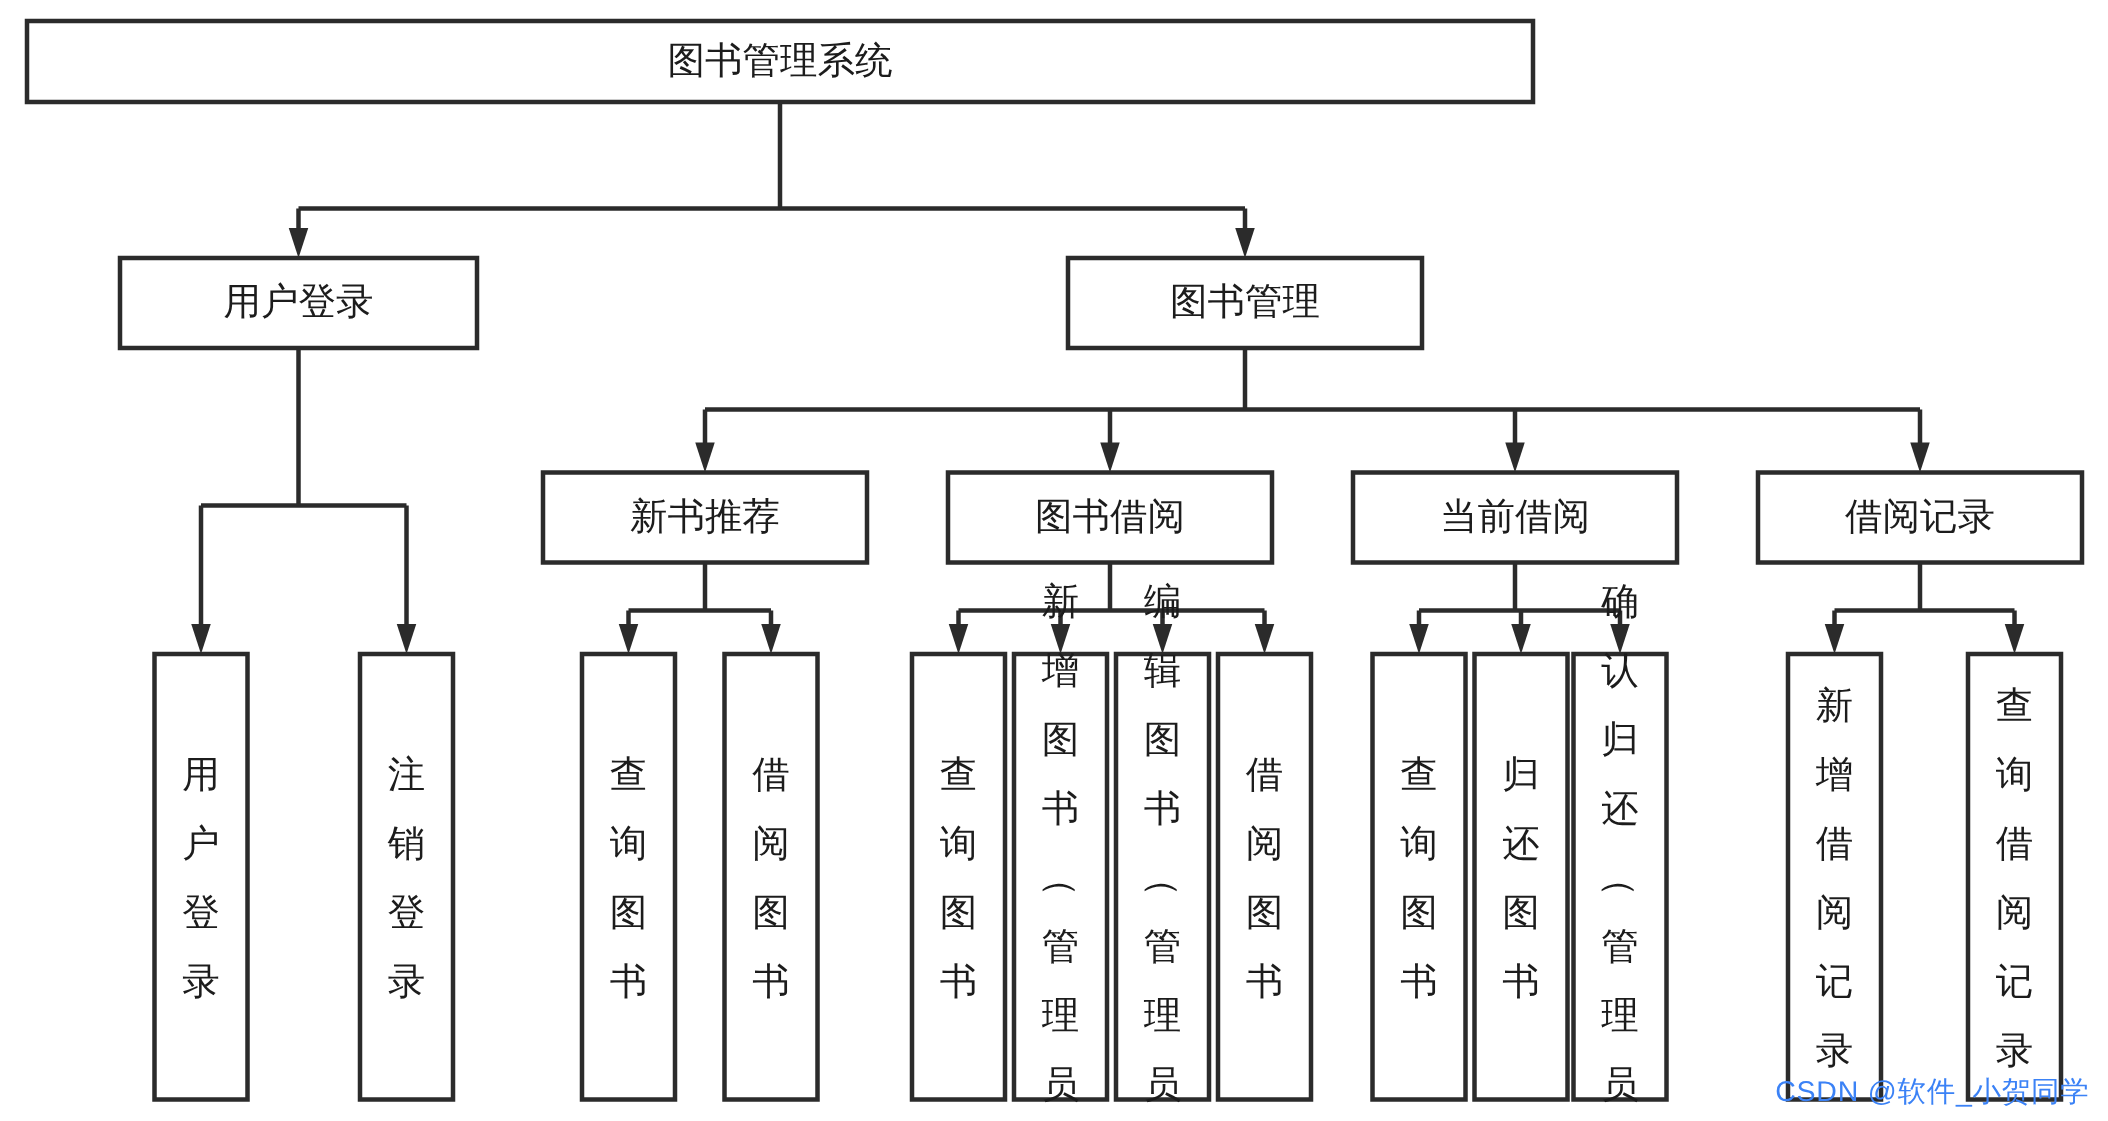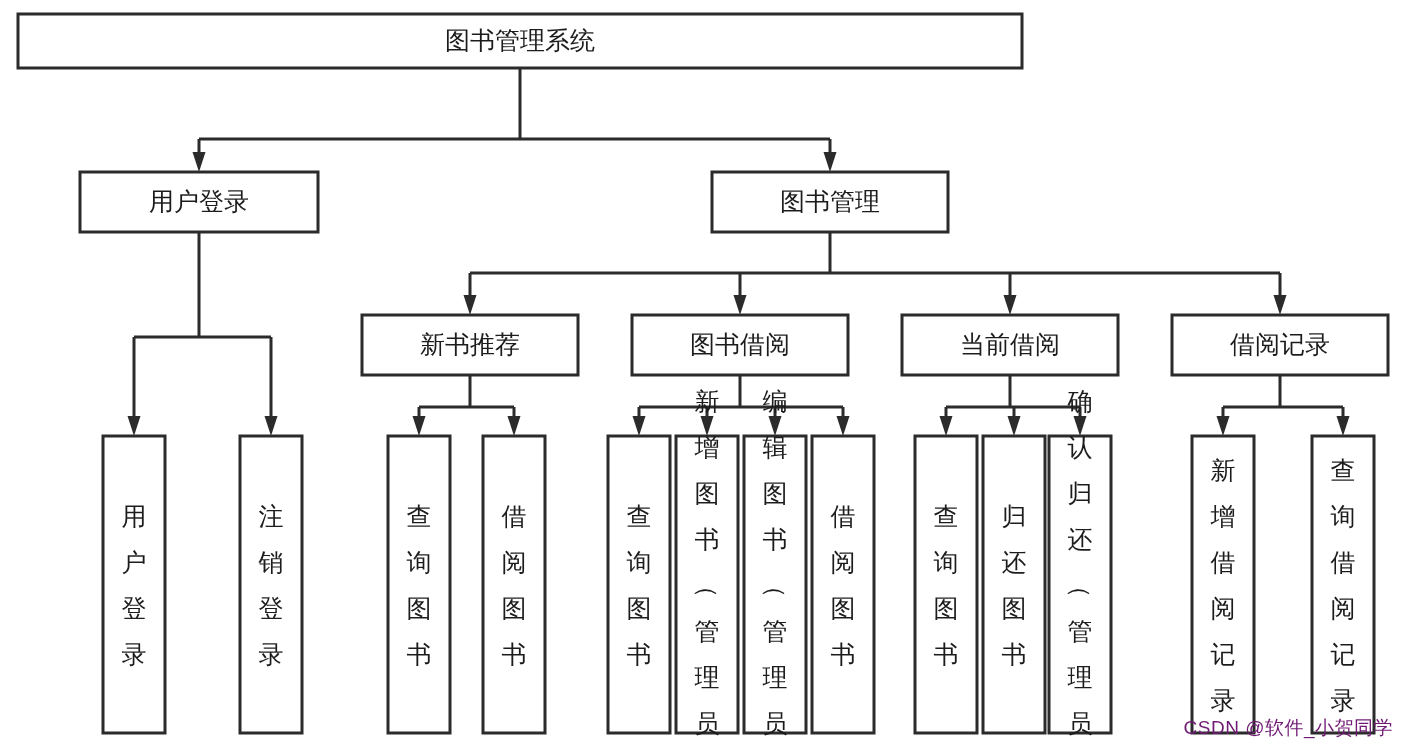--- a/index.html
+++ b/index.html
@@ -52,21 +52,21 @@
   .arrow-head {
     fill: #2b2b2b;
     stroke: none;
   }
   .watermark {
     position: absolute;
     right: 12px;
     bottom: 6px;
     font-family: "Liberation Sans", "DejaVu Sans", sans-serif;
     font-size: 19px;
-    color: #701a75;
+    color: #3b82f6;
     white-space: nowrap;
     letter-spacing: 0.5px;
   }
 </style>
 </head>
 <body>
 
 <div id="diagram-root">
   <svg class="flow" viewBox="0 0 1405 747" xmlns="http://www.w3.org/2000/svg">
     <g id="connectors-layer">

